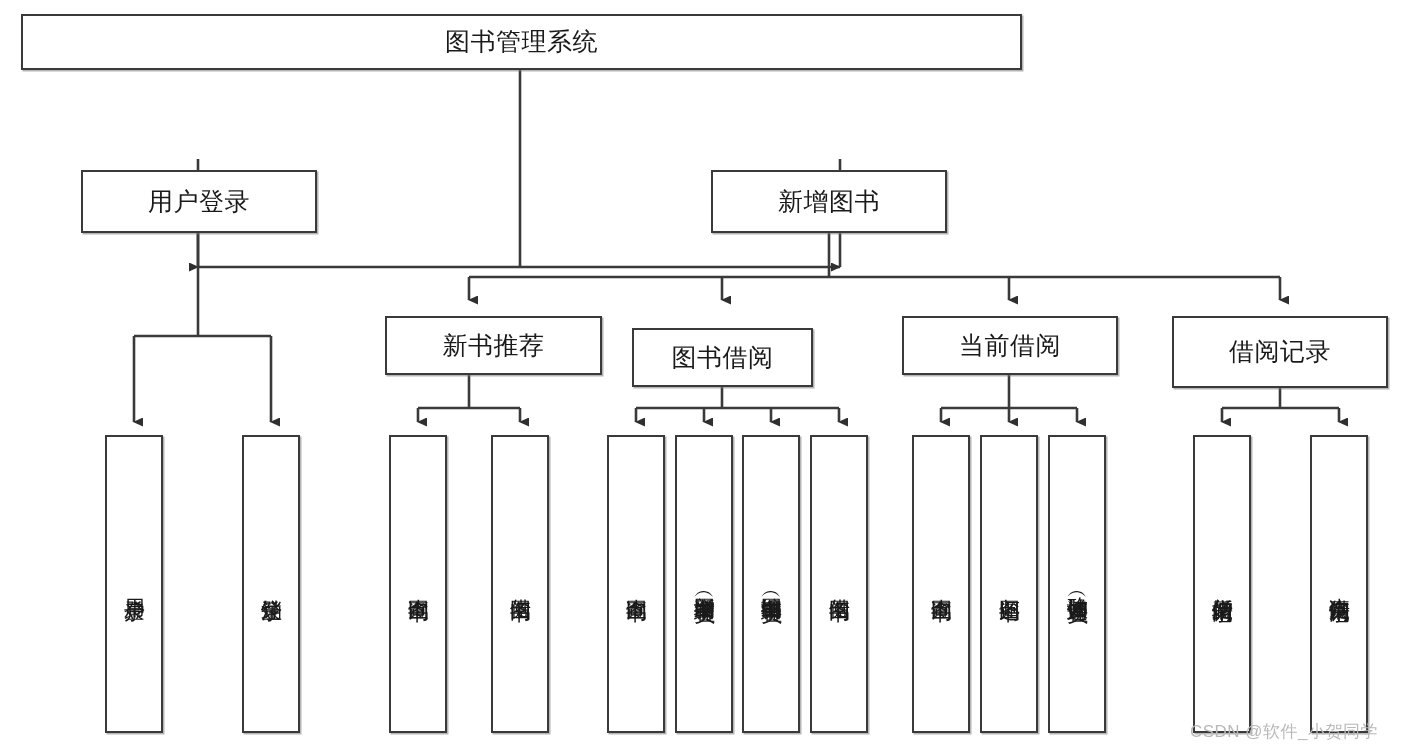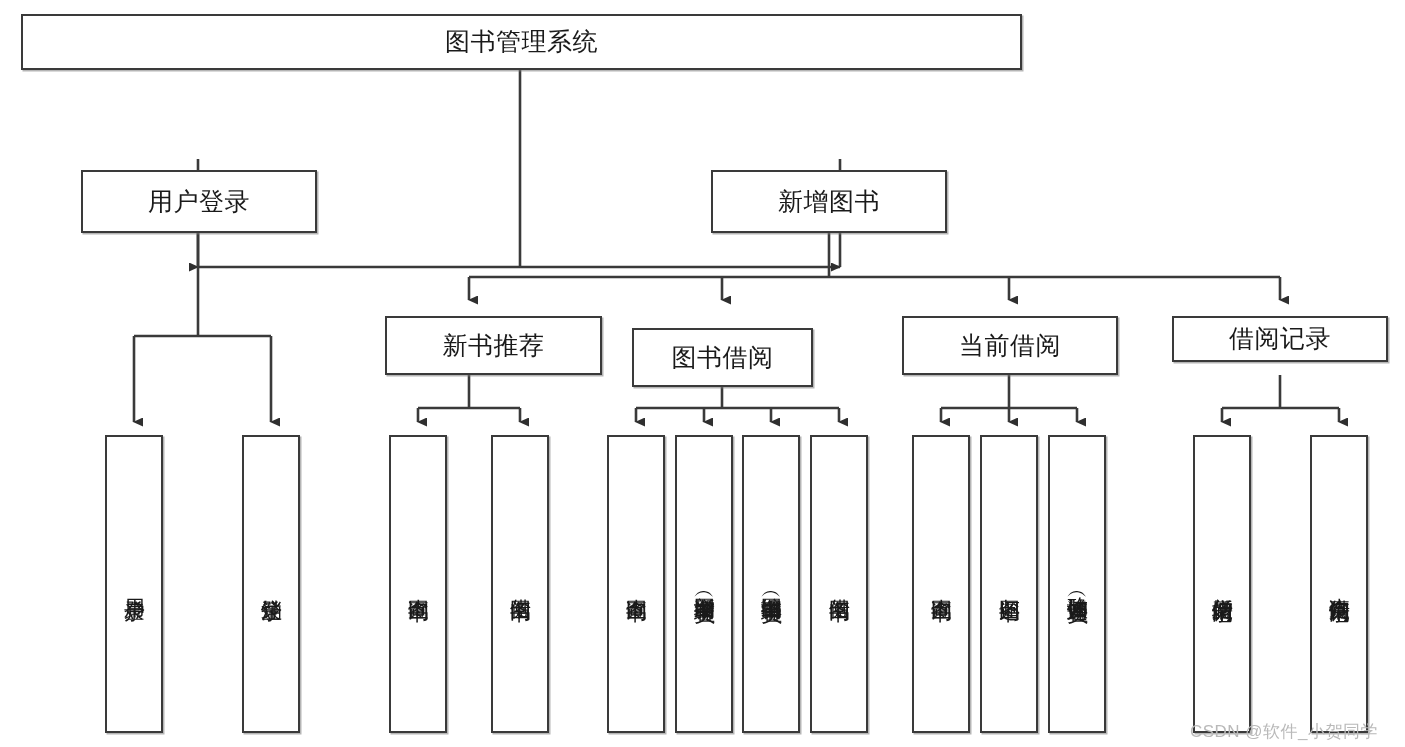--- a/index.html
+++ b/index.html
@@ -146,21 +146,21 @@
 
   <div class="node horizontal" style="left:361px; top:316px; width:217px; height:59px;margin-left:24px;">
     <span class="node-label">新书推荐</span>
   </div>
   <div class="node horizontal" style="left:632px; top:328px; width:181px; height:59px;">
     <span class="node-label">图书借阅</span>
   </div>
   <div class="node horizontal" style="left:902px; top:316px; width:216px; height:59px;font-family:Liberation Serif, serif;">
     <span class="node-label">当前借阅</span>
   </div>
-  <div class="node horizontal" style="left:1172px; top:316px; width:216px; height:46px;">
+  <div class="node horizontal" style="left:1172px; top:316px; width:216px; height:72px;">
     <span class="node-label">借阅记录</span>
   </div>
 
   <div class="node vertical" style="left:105px; top:435px; width:58px; height:298px;">
     <span class="node-label">用户登录</span>
   </div>
   <div class="node vertical" style="left:242px; top:435px; width:58px; height:298px;">
     <span class="node-label">注销登录</span>
   </div>
 

